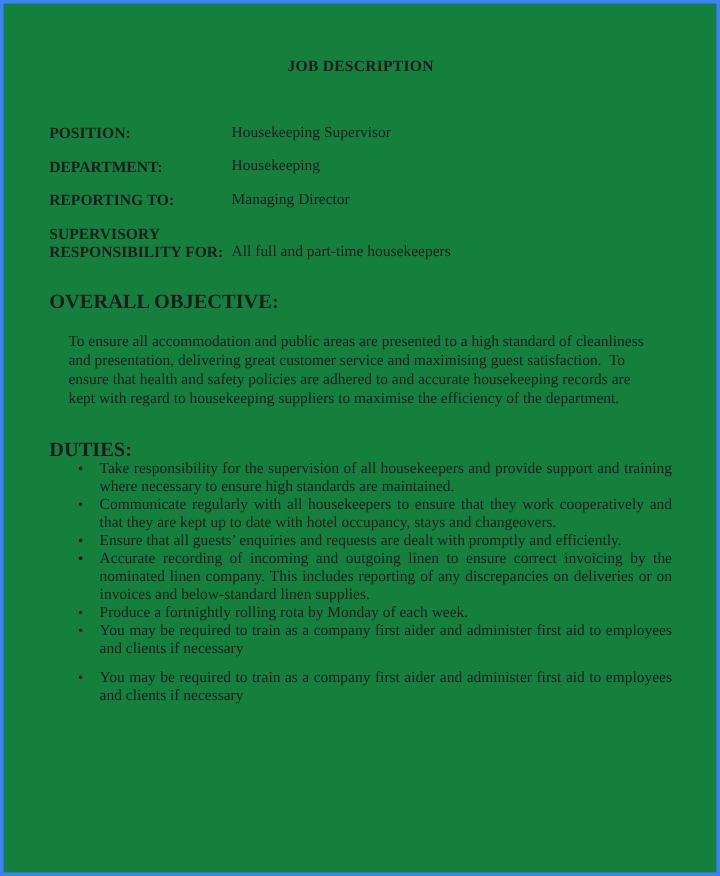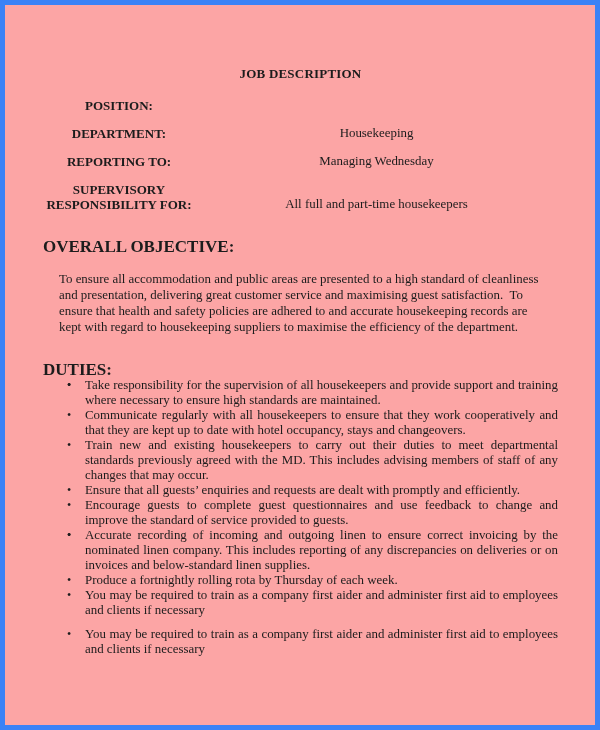--- a/index.html
+++ b/index.html
@@ -5,38 +5,37 @@
   html, body {
     margin: 0;
     padding: 0;
     background: #ffffff;
   }
   .page {
     position: relative;
     width: 600px;
     height: 730px;
     box-sizing: border-box;
-    background: #fca5a5;
-    border: 5px solid #3b82f6;
-    padding: 61px 37px 0 38px;
+    background: #15803d;
+    border: 3px solid #3b82f6;
+    padding: 44px 37px 0 38px;
     font-family: "Liberation Serif", "DejaVu Serif", serif;
     font-size: 12.9px;
     color: #1c1c1c;
     overflow: hidden;
   }
   .doc-title {
     text-align: center;
     font-weight: bold;
     font-size: 13px;
     line-height: 16px;
     letter-spacing: 0.2px;
   }
   .meta {
-    margin-top: 16px;
-    text-align: center;
+    margin-top: 40px;
   }
   .meta-row {
     display: grid;
     grid-template-columns: 152px 1fr;
     align-items: end;
     margin-bottom: 13px;
     line-height: 15px;
   }
   .meta-row:last-child { margin-bottom: 0; font-family: Liberation Serif, serif; }
   .meta-label {
@@ -77,51 +76,52 @@
 </head>
 <body>
 
 <div class="page">
 
   <div class="doc-title">JOB DESCRIPTION</div>
 
   <div class="meta">
     <div class="meta-row">
       <div class="meta-label">POSITION:</div>
+      <div class="meta-value">Housekeeping Supervisor</div>
     </div>
     <div class="meta-row">
       <div class="meta-label">DEPARTMENT:</div>
       <div class="meta-value">Housekeeping</div>
     </div>
     <div class="meta-row">
       <div class="meta-label">REPORTING TO:</div>
-      <div class="meta-value">Managing Wednesday</div>
+      <div class="meta-value">Managing Director</div>
     </div>
     <div class="meta-row">
       <div class="meta-label">SUPERVISORY
 RESPONSIBILITY FOR:</div>
       <div class="meta-value">All full and part-time housekeepers</div>
     </div>
   </div>
 
   <div class="section">
     <div class="section-heading">OVERALL OBJECTIVE:</div>
     <p class="objective-text">To ensure all accommodation and public areas are presented to a high standard of cleanliness and presentation, delivering great customer service and maximising guest satisfaction.  To ensure that health and safety policies are adhered to and accurate housekeeping records are kept with regard to housekeeping suppliers to maximise the efficiency of the department.</p>
   </div>
 
   <div class="section">
     <div class="section-heading">DUTIES:</div>
     <ul class="duties-list">
       <li class="duty-item"><span class="bullet">•</span></li>
       <li class="duty-item"><span class="bullet">•</span><span>Take responsibility for the supervision of all housekeepers and provide support and training where necessary to ensure high standards are maintained.</span></li>
       <li class="duty-item"><span class="bullet">•</span><span>Communicate regularly with all housekeepers to ensure that they work cooperatively and that they are kept up to date with hotel occupancy, stays and changeovers.</span></li>
-      <li class="duty-item"><span class="bullet">•</span><span>Train new and existing housekeepers to carry out their duties to meet departmental standards previously agreed with the MD. This includes advising members of staff of any changes that may occur.</span></li>
+      <li class="duty-item"><span class="bullet">•</span></li>
       <li class="duty-item"><span class="bullet">•</span><span>Ensure that all guests’ enquiries and requests are dealt with promptly and efficiently.</span></li>
-      <li class="duty-item"><span class="bullet">•</span><span>Encourage guests to complete guest questionnaires and use feedback to change and improve the standard of service provided to guests.</span></li>
+      <li class="duty-item"><span class="bullet">•</span></li>
       <li class="duty-item"><span class="bullet">•</span></li>
       <li class="duty-item"><span class="bullet">•</span><span>Accurate recording of incoming and outgoing linen to ensure correct invoicing by the nominated linen company.  This includes reporting of any discrepancies on deliveries or on invoices and below-standard linen supplies.</span></li>
-      <li class="duty-item"><span class="bullet">•</span><span>Produce a fortnightly rolling rota by Thursday of each week.</span></li>
+      <li class="duty-item"><span class="bullet">•</span><span>Produce a fortnightly rolling rota by Monday of each week.</span></li>
       <li class="duty-item"><span class="bullet">•</span><span>You may be required to train as a company first aider and administer first aid to employees and clients if necessary</span></li>
       <li class="duty-item gap-above"><span class="bullet">•</span><span>You may be required to train as a company first aider and administer first aid to employees and clients if necessary</span></li>
     </ul>
   </div>
 
 </div>
 
 </body></html>

